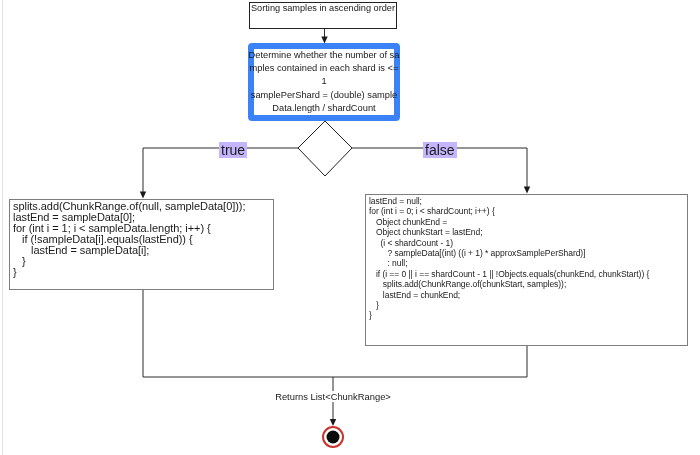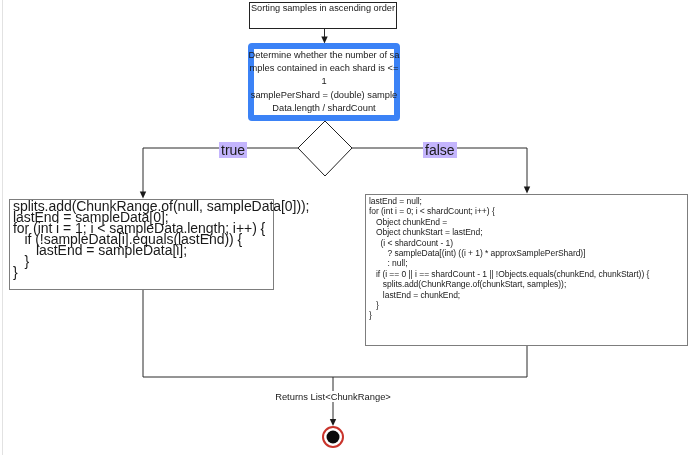--- a/index.html
+++ b/index.html
@@ -27,21 +27,21 @@
     display:flex;flex-direction:column;align-items:center;justify-content:center;
     font-size:9.3px;line-height:13.2px;text-align:center;
   }
   .rounded .tline{white-space:nowrap;}
   .codebox{
     border:1.5px solid #7d7d7d;
     padding:1px 0 0 3px;
     text-align:left;
   }
   .codebox .cl{white-space:pre;letter-spacing:-0.05px;}
-  .codebox.cb-left{left:9px;top:199px;width:265px;height:91px;font-size:14px;line-height:11px;}
+  .codebox.cb-left{left:9px;top:199px;width:265px;height:91px;font-size:11px;line-height:11px;}
   .codebox.cb-right{left:365px;top:194px;width:323px;height:152px;font-size:8.5px;line-height:10.4px;}
   .branch-label{
     position:absolute;z-index:2;background:#c4b5fd;
     font-size:14px;padding:0 2px;color:#1a1a1a;
   }
   .return-label{
     position:absolute;z-index:2;background:#ffffff;
     left:243px;top:391px;width:180px;text-align:center;
     font-size:9.4px;color:#1a1a1a;
   }

